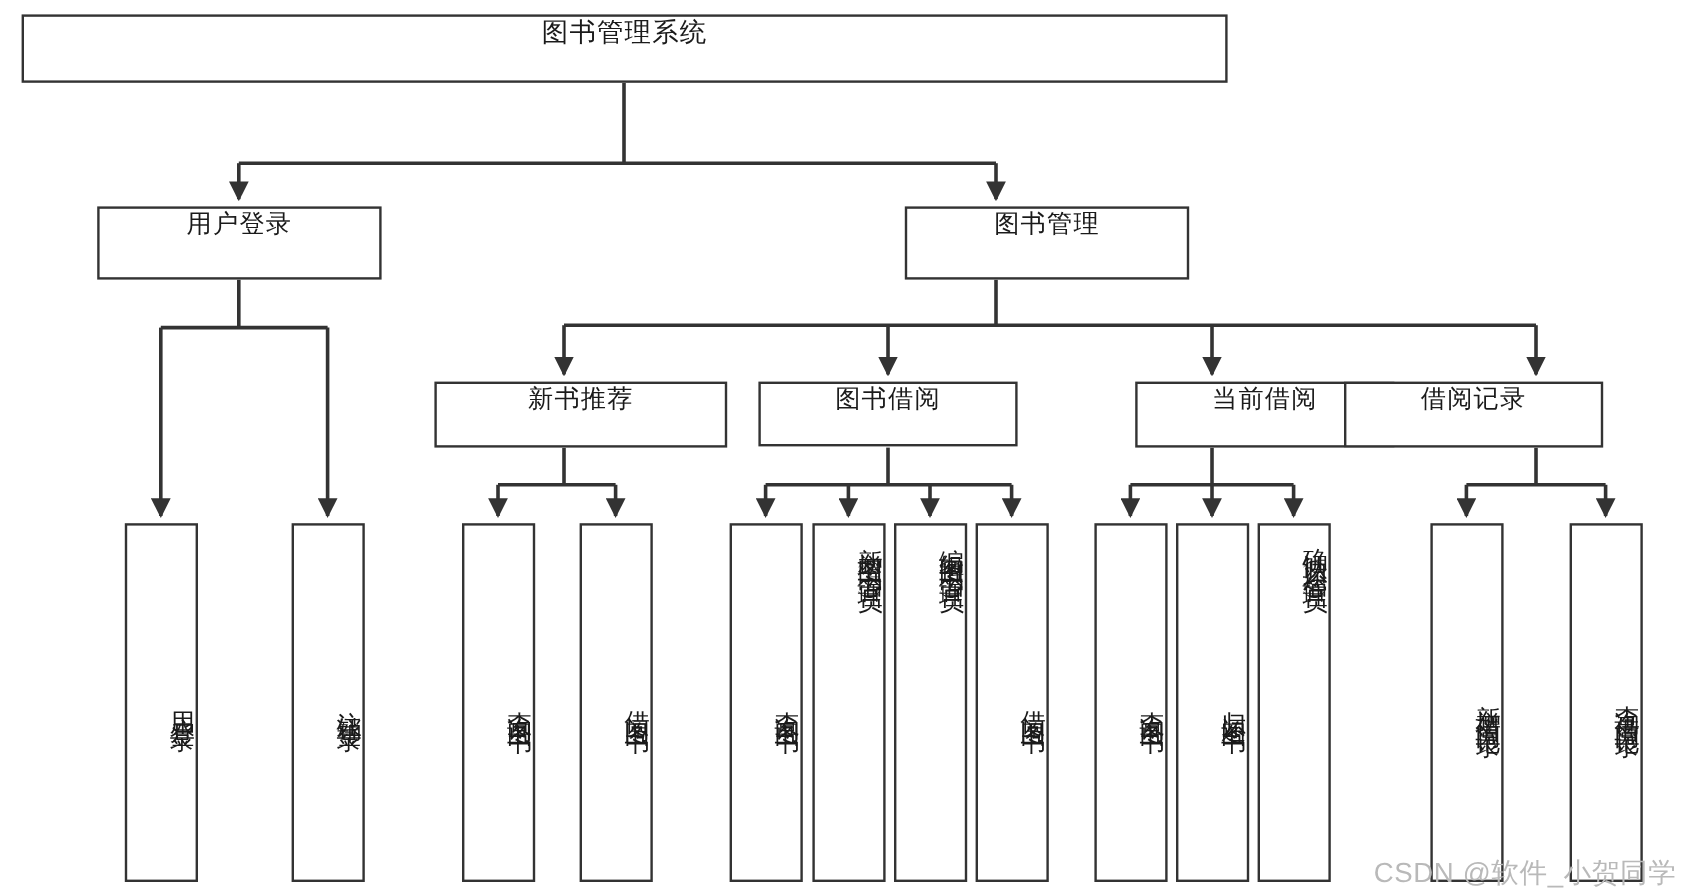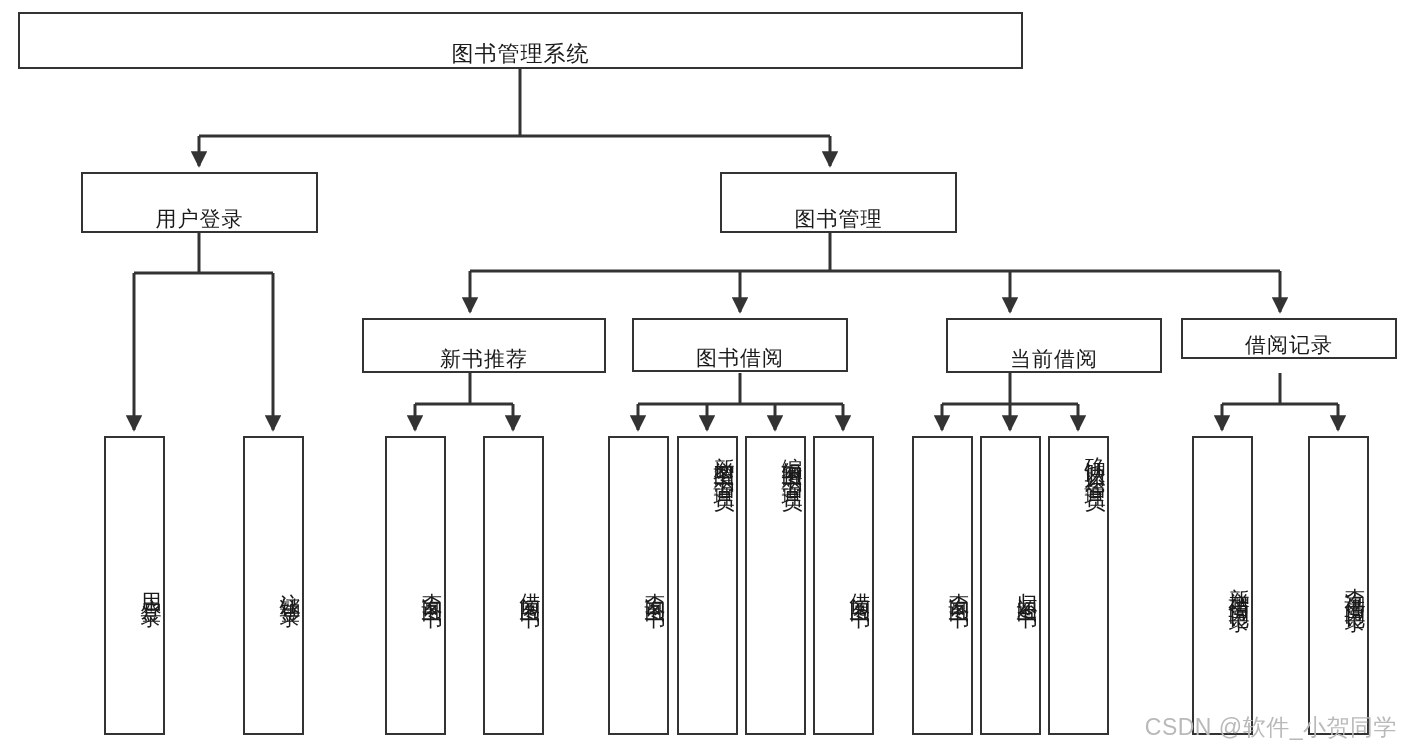--- a/index.html
+++ b/index.html
@@ -23,21 +23,21 @@
     top: 0;
     width: 1405px;
     height: 747px;
   }
   .node {
     position: absolute;
     box-sizing: border-box;
     background: #ffffff;
     border: 2px solid #333333;
     display: flex;
-    align-items: flex-end;
+    align-items: flex-start;
     justify-content: center;
     color: #1a1a1a;
     text-align: center;
   }
   .node-h {
     font-size: 21px;
     line-height: 1.2;
     letter-spacing: 1px;
   }
   .node-root {
@@ -123,34 +123,34 @@
     </g>
   </svg>
 
   <div class="node node-h node-root" style="left:18px; top:12px; width:1005px; height:57px;">
     <span>图书管理系统</span>
   </div>
 
   <div class="node node-h" style="left:81px; top:172px; width:237px; height:61px;">
     <span>用户登录</span>
   </div>
-  <div class="node node-h" style="left:720px; top:172px; width:237px; height:61px;">
+  <div class="node node-h" style="left:754px; top:172px; width:237px; height:61px;">
     <span>图书管理</span>
   </div>
 
   <div class="node node-h" style="left:362px; top:318px; width:244px; height:55px;">
     <span>新书推荐</span>
   </div>
   <div class="node node-h" style="left:632px; top:318px; width:216px; height:54px;">
     <span>图书借阅</span>
   </div>
   <div class="node node-h" style="left:902px; top:318px; width:216px; height:55px;margin-left:44px;">
     <span>当前借阅</span>
   </div>
-  <div class="node node-h" style="left:1181px; top:318px; width:216px; height:41px;">
+  <div class="node node-h" style="left:1120px; top:318px; width:216px; height:55px;">
     <span>借阅记录</span>
   </div>
 
   <div class="node node-v" style="left:104px; top:436px; width:61px; height:299px;">
     <span>用户登录</span>
   </div>
   <div class="node node-v" style="left:243px; top:436px; width:61px; height:299px;">
     <span>注销登录</span>
   </div>
 

